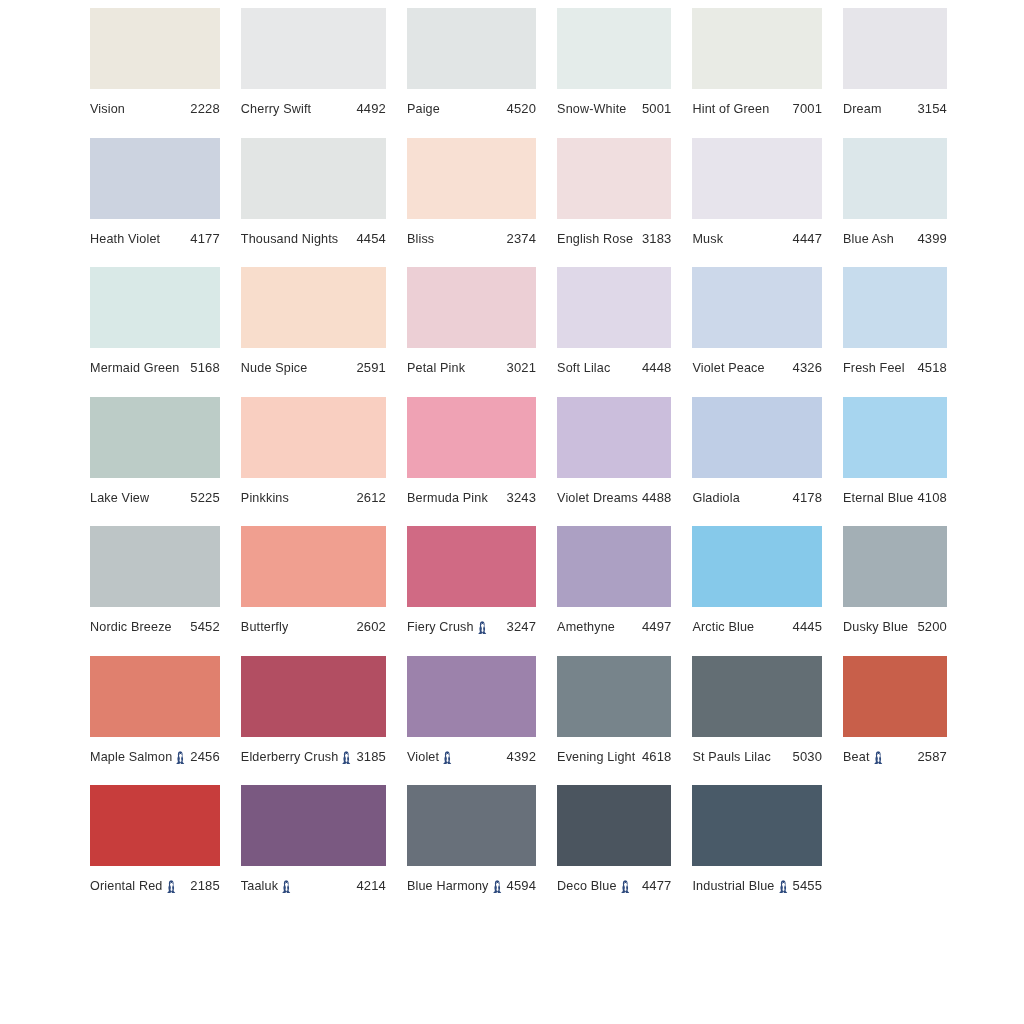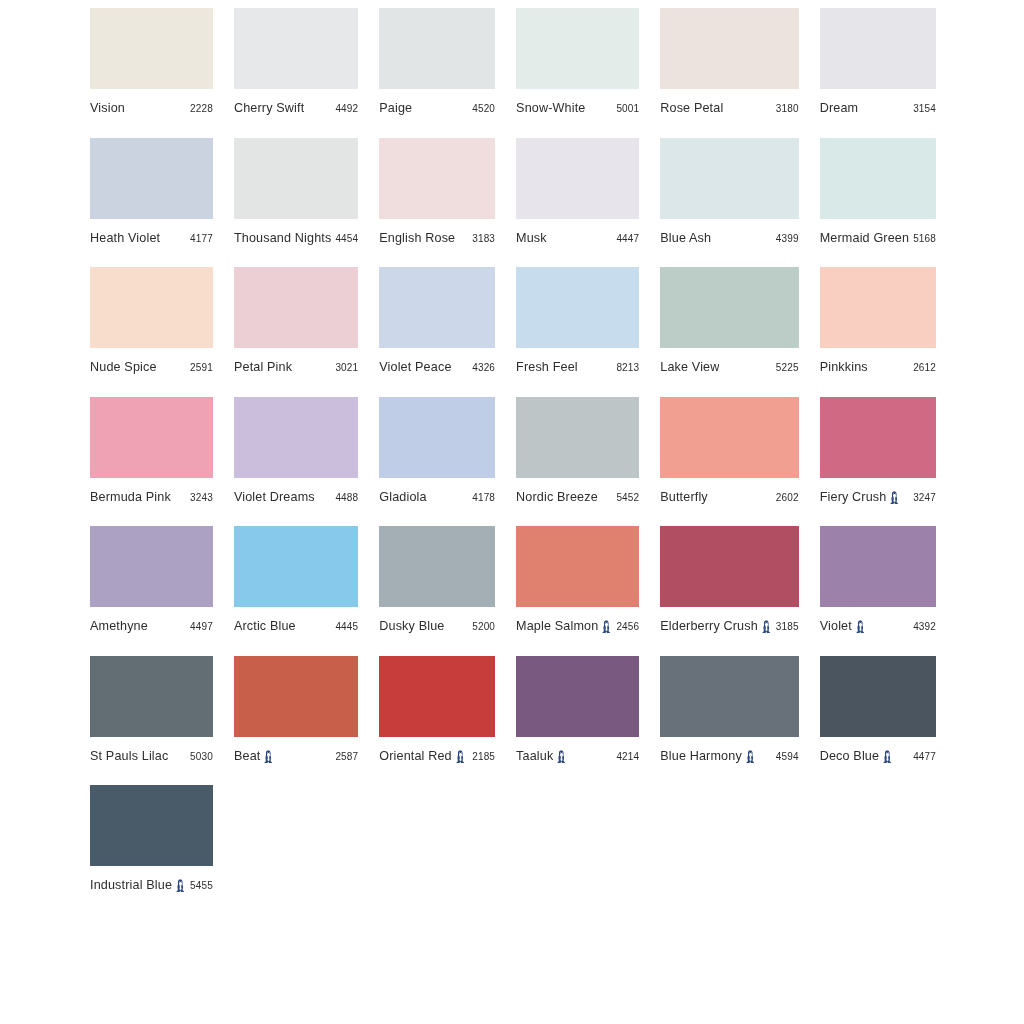--- a/index.html
+++ b/index.html
@@ -61,21 +61,21 @@
     overflow: hidden;
   }
 
   .name {
     color: #2d2d2d;
     font-size: 12.6px;
   }
 
   .code {
     color: #2d2d2d;
-    font-size: 10px;
+    font-size: 13px;
     padding-left: 4px;
   }
 
   .penguin-icon {
     display: inline-flex;
     width: 11px;
     height: 14px;
     flex: 0 0 auto;
     position: relative;
     top: 1px;
@@ -117,26 +117,26 @@
       <div class="swatch-cell">
         <div class="chip" style="background-color: rgb(228, 236, 234);"></div>
         <div class="caption">
           <div class="name-wrap">
             <span class="name">Snow-White</span>
           </div>
           <span class="code">5001</span>
         </div>
       </div>
       <div class="swatch-cell">
-        <div class="chip" style="background-color: rgb(236, 226, 222);"></div>
-        <div class="caption">
-          <div class="name-wrap">
-            <span class="name">Rose Petal</span>
-          </div>
-          <span class="code">3180</span>
+        <div class="chip" style="background-color: rgb(233, 235, 229);"></div>
+        <div class="caption">
+          <div class="name-wrap">
+            <span class="name">Hint of Green</span>
+          </div>
+          <span class="code">7001</span>
         </div>
       </div>
       <div class="swatch-cell">
         <div class="chip" style="background-color: rgb(230, 229, 234);"></div>
         <div class="caption">
           <div class="name-wrap">
             <span class="name">Dream</span>
           </div>
           <span class="code">3154</span>
         </div>
@@ -153,20 +153,29 @@
       <div class="swatch-cell">
         <div class="chip" style="background-color: rgb(226, 229, 228);"></div>
         <div class="caption">
           <div class="name-wrap">
             <span class="name">Thousand Nights</span>
           </div>
           <span class="code">4454</span>
         </div>
       </div>
       <div class="swatch-cell">
+        <div class="chip" style="background-color: rgb(248, 224, 211);"></div>
+        <div class="caption">
+          <div class="name-wrap">
+            <span class="name">Bliss</span>
+          </div>
+          <span class="code">2374</span>
+        </div>
+      </div>
+      <div class="swatch-cell">
         <div class="chip" style="background-color: rgb(240, 222, 223);"></div>
         <div class="caption">
           <div class="name-wrap">
             <span class="name">English Rose</span>
           </div>
           <span class="code">3183</span>
         </div>
       </div>
       <div class="swatch-cell">
         <div class="chip" style="background-color: rgb(231, 228, 236);"></div>
@@ -207,35 +216,44 @@
       <div class="swatch-cell">
         <div class="chip" style="background-color: rgb(236, 207, 213);"></div>
         <div class="caption">
           <div class="name-wrap">
             <span class="name">Petal Pink</span>
           </div>
           <span class="code">3021</span>
         </div>
       </div>
       <div class="swatch-cell">
+        <div class="chip" style="background-color: rgb(223, 216, 232);"></div>
+        <div class="caption">
+          <div class="name-wrap">
+            <span class="name">Soft Lilac</span>
+          </div>
+          <span class="code">4448</span>
+        </div>
+      </div>
+      <div class="swatch-cell">
         <div class="chip" style="background-color: rgb(204, 216, 234);"></div>
         <div class="caption">
           <div class="name-wrap">
             <span class="name">Violet Peace</span>
           </div>
           <span class="code">4326</span>
         </div>
       </div>
       <div class="swatch-cell">
         <div class="chip" style="background-color: rgb(199, 220, 237);"></div>
         <div class="caption">
           <div class="name-wrap">
             <span class="name">Fresh Feel</span>
           </div>
-          <span class="code">8213</span>
+          <span class="code">4518</span>
         </div>
       </div>
       <div class="swatch-cell">
         <div class="chip" style="background-color: rgb(188, 204, 199);"></div>
         <div class="caption">
           <div class="name-wrap">
             <span class="name">Lake View</span>
           </div>
           <span class="code">5225</span>
         </div>
@@ -270,20 +288,29 @@
       <div class="swatch-cell">
         <div class="chip" style="background-color: rgb(191, 206, 230);"></div>
         <div class="caption">
           <div class="name-wrap">
             <span class="name">Gladiola</span>
           </div>
           <span class="code">4178</span>
         </div>
       </div>
       <div class="swatch-cell">
+        <div class="chip" style="background-color: rgb(167, 213, 239);"></div>
+        <div class="caption">
+          <div class="name-wrap">
+            <span class="name">Eternal Blue</span>
+          </div>
+          <span class="code">4108</span>
+        </div>
+      </div>
+      <div class="swatch-cell">
         <div class="chip" style="background-color: rgb(189, 197, 198);"></div>
         <div class="caption">
           <div class="name-wrap">
             <span class="name">Nordic Breeze</span>
           </div>
           <span class="code">5452</span>
         </div>
       </div>
       <div class="swatch-cell">
         <div class="chip" style="background-color: rgb(240, 159, 144);"></div>
@@ -380,20 +407,29 @@
             <span class="penguin-icon">
               <svg viewBox="0 0 22 30" width="11" height="14" xmlns="http://www.w3.org/2000/svg">
                 <path fill="#2e4a7d" d="M11 0.6c-3.4 0-5.6 2.6-5.6 6.2 0 1.6.3 2.6.3 4 0 2.1-1.3 3.4-1.3 6.1 0 2.4 1 4 1 5.7 0 1.4-.7 2.2-1.8 3-1 .7-1.6 1.1-1.6 2 0 1 .9 1.8 2.6 1.8 2.2 0 3.6-1 4.5-2.3.7-1 1.1-2.1 1.3-3.1.3 1 .7 2.1 1.4 3.1.9 1.3 2.3 2.3 4.5 2.3 1.7 0 2.6-.8 2.6-1.8 0-.9-.6-1.3-1.6-2-1.1-.8-1.8-1.6-1.8-3 0-1.7 1-3.3 1-5.7 0-2.7-1.3-4-1.3-6.1 0-1.4.3-2.4.3-4 0-3.6-2.2-6.2-5.6-6.2z"></path>
                 <path fill="#ffffff" d="M11 6.2c-1.9 0-3.2 1.5-3.2 3.6 0 1.3.4 2.2.9 3.2.5 1 .9 2 .9 3.4 0 1.8-.8 3-.8 4.6 0 1.5.8 2.6 2.2 2.6s2.2-1.1 2.2-2.6c0-1.6-.8-2.8-.8-4.6 0-1.4.4-2.4.9-3.4.5-1 .9-1.9.9-3.2 0-2.1-1.3-3.6-3.2-3.6z"></path>
                 <circle fill="#ffffff" cx="8.9" cy="5.2" r="0.9"></circle>
                 <circle fill="#ffffff" cx="13.1" cy="5.2" r="0.9"></circle>
               </svg>
             </span>
           </div>
           <span class="code">4392</span>
+        </div>
+      </div>
+      <div class="swatch-cell">
+        <div class="chip" style="background-color: rgb(119, 132, 139);"></div>
+        <div class="caption">
+          <div class="name-wrap">
+            <span class="name">Evening Light</span>
+          </div>
+          <span class="code">4618</span>
         </div>
       </div>
       <div class="swatch-cell">
         <div class="chip" style="background-color: rgb(99, 110, 116);"></div>
         <div class="caption">
           <div class="name-wrap">
             <span class="name">St Pauls Lilac</span>
           </div>
           <span class="code">5030</span>
         </div>

